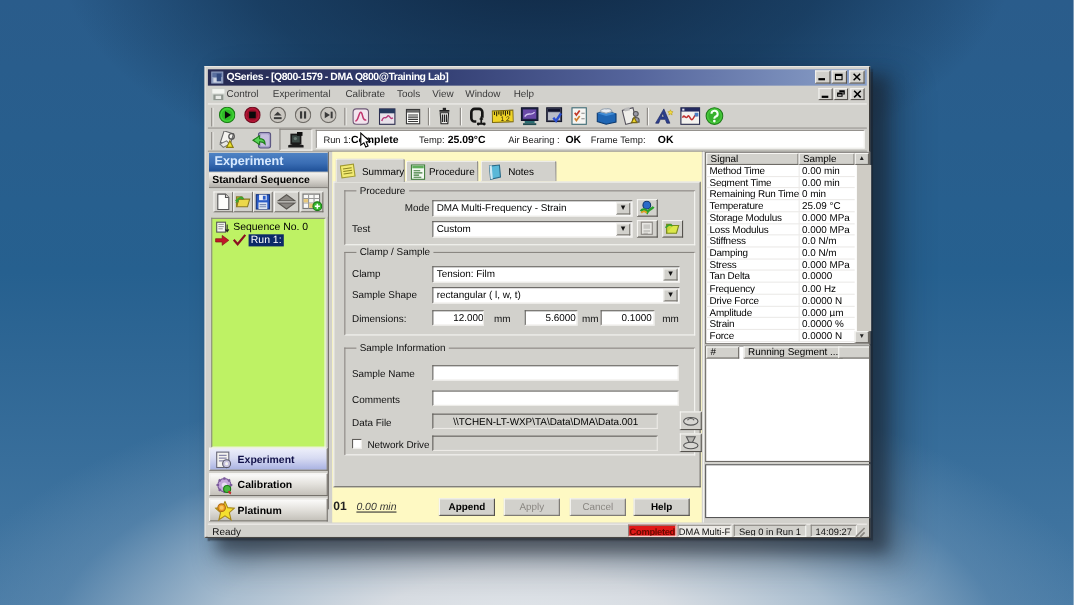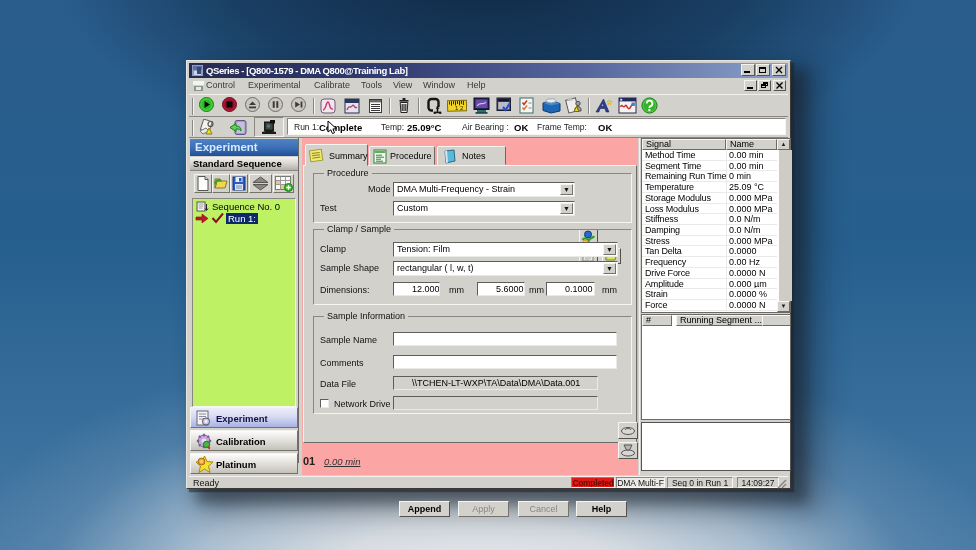--- a/index.html
+++ b/index.html
@@ -38,30 +38,30 @@
 
 #lpanel{left:1px;top:0px;width:109px;height:325px;background:#d2d1cc;border-right:1px solid #6d6a65;}
 #lhead1{position:absolute;left:0;top:1px;width:108px;height:17px;background:linear-gradient(to bottom,#4f83c4 0%,#3a6db4 55%,#1e4f96 100%);color:#d7e9ff;font-size:11.5px;font-weight:bold;line-height:16px;padding-left:5px;}
 #lhead2{position:absolute;left:0;top:19px;width:108px;height:14px;background:linear-gradient(to bottom,#f4f3f1 0%,#d9d6d0 50%,#b3b0aa 100%);color:#000;font-size:9.5px;font-weight:bold;line-height:13px;padding-left:3px;border-bottom:1px solid #8a8782;}
 #ltools{position:absolute;left:0;top:34px;width:108px;height:25px;background:#d2d1cc;}
 .ltb{position:absolute;top:2px;width:18px;height:19px;background:#d2d1cc;border:1px solid;border-color:#f6f5f2 #75726c #75726c #f6f5f2;}
 #ltree{position:absolute;left:2px;top:60px;width:104px;height:209px;background:#bef264;border:1px solid;border-color:#8a8782 #f6f5f2 #f6f5f2 #8a8782;font-size:9.5px;color:#000;}
 .navb{position:absolute;left:0px;width:108px;height:21px;border:1px solid;border-color:#f6f5f2 #75726c #75726c #f6f5f2;font-size:9.5px;font-weight:bold;color:#000;}
 .navb .lbl{position:absolute;left:25px;top:5px;}
 
-#cpanel{left:113px;top:0px;width:336px;height:337px;background:#fca5a5;}
+#cpanel{left:113px;top:0px;width:336px;height:337px;background:#fef9c3;}
 
 #rpanel{left:450px;top:0px;width:149px;height:337px;background:#d2d1cc;border-left:1px solid #f2f1ee;}
 .fs{position:absolute;border:1px solid;border-color:#8a8782 #f6f5f2 #f6f5f2 #8a8782;}
 .fs .lg{position:absolute;left:10px;top:-6px;background:#d2d1cc;padding:0 3px;font-size:9px;color:#111;}
 .flbl{position:absolute;font-size:9px;color:#111;}
 .combo{position:absolute;height:15px;background:#fff;border:1px solid;border-color:#5f5d59 #eceae6 #eceae6 #5f5d59;font-size:9px;line-height:13px;padding-left:3px;color:#000;white-space:nowrap;}
 .cbtn{position:absolute;right:1px;top:1px;width:13px;height:11px;background:#d2d1cc;border:1px solid;border-color:#f6f5f2 #75726c #75726c #f6f5f2;font-size:7px;line-height:10px;text-align:center;color:#111;}
 .tinput{position:absolute;height:14px;background:#fff;border:1px solid;border-color:#5f5d59 #eceae6 #eceae6 #5f5d59;font-size:9px;line-height:12px;padding-left:18px;color:#000;white-space:nowrap;overflow:hidden;}
-.btn{position:absolute;height:16px;background:#d2d1cc;border:1px solid;border-color:#f6f5f2 #55524d #55524d #f6f5f2;font-size:9px;font-weight:bold;text-align:center;color:#000;line-height:14px;margin-top:48px;}
+.btn{position:absolute;height:16px;background:#d2d1cc;border:1px solid;border-color:#f6f5f2 #55524d #55524d #f6f5f2;font-size:9px;font-weight:bold;text-align:center;color:#000;line-height:14px;}
 .btn.dis{color:#8a8782;font-weight:normal;border-color:#f6f5f2 #75726c #75726c #f6f5f2;}
 
 .hcell{position:absolute;height:11px;background:#d2d1cc;border:1px solid;border-color:#f6f5f2 #6d6a65 #6d6a65 #f6f5f2;font-size:9px;line-height:9px;padding-left:3px;color:#000;}
 .sbtn{position:absolute;width:13px;height:11px;background:#d2d1cc;border:1px solid;border-color:#f6f5f2 #6d6a65 #6d6a65 #f6f5f2;font-size:6px;line-height:9px;text-align:center;color:#222;}
 .r{position:relative;height:10.73px;font-size:9px;color:#000;white-space:nowrap;}
 .r i{position:absolute;left:3px;top:0px;font-style:normal;line-height:11px;letter-spacing:-0.15px;}
 .r u{position:absolute;left:87px;top:0px;text-decoration:none;line-height:11px;}
 .r::after{content:"";position:absolute;left:0;right:0;bottom:0;border-bottom:1px solid #eceae8;}
 #rows .r::before{content:"";position:absolute;left:84px;top:0;bottom:0;border-left:1px solid #eceae8;}
 </style>
@@ -420,21 +420,21 @@
       <div class="abs" style="left:1px;top:317px;font-size:11px;font-weight:bold;color:#222;">01</div>
       <div class="abs" style="left:22px;top:318px;font-size:9.5px;font-style:italic;text-decoration:underline;color:#333;">0.00 min</div>
       <div class="btn" style="left:97px;top:315px;width:51px;">Append</div>
       <div class="btn dis" style="left:156px;top:315px;width:51px;">Apply</div>
       <div class="btn dis" style="left:216px;top:315px;width:51px;">Cancel</div>
       <div class="btn" style="left:274px;top:315px;width:51px;">Help</div>
     </div>
     <div id="rpanel" class="abs">
       <div id="rtable" class="abs" style="left:1px;top:0px;width:150px;height:175px;background:#fff;border:1px solid #6d6a65;">
         <div class="hcell" style="left:0px;top:0px;width:84px;">Signal</div>
-        <div class="hcell" style="left:84px;top:0px;width:51px;">Name</div>
+        <div class="hcell" style="left:84px;top:0px;width:51px;">Sample</div>
         <div class="sbtn" style="right:0px;top:0px;">▲</div>
         <div class="abs" style="left:137px;top:11px;width:13px;height:151px;background:#cfccc5;"></div>
         <div class="sbtn" style="right:0px;top:162px;">▼</div>
         <div id="rows" class="abs" style="left:0px;top:11px;width:135px;">
           <div class="r">
               <i>Method Time</i>
               <u>0.00 min</u>
             </div>
           <div class="r">
               <i>Segment Time</i>

